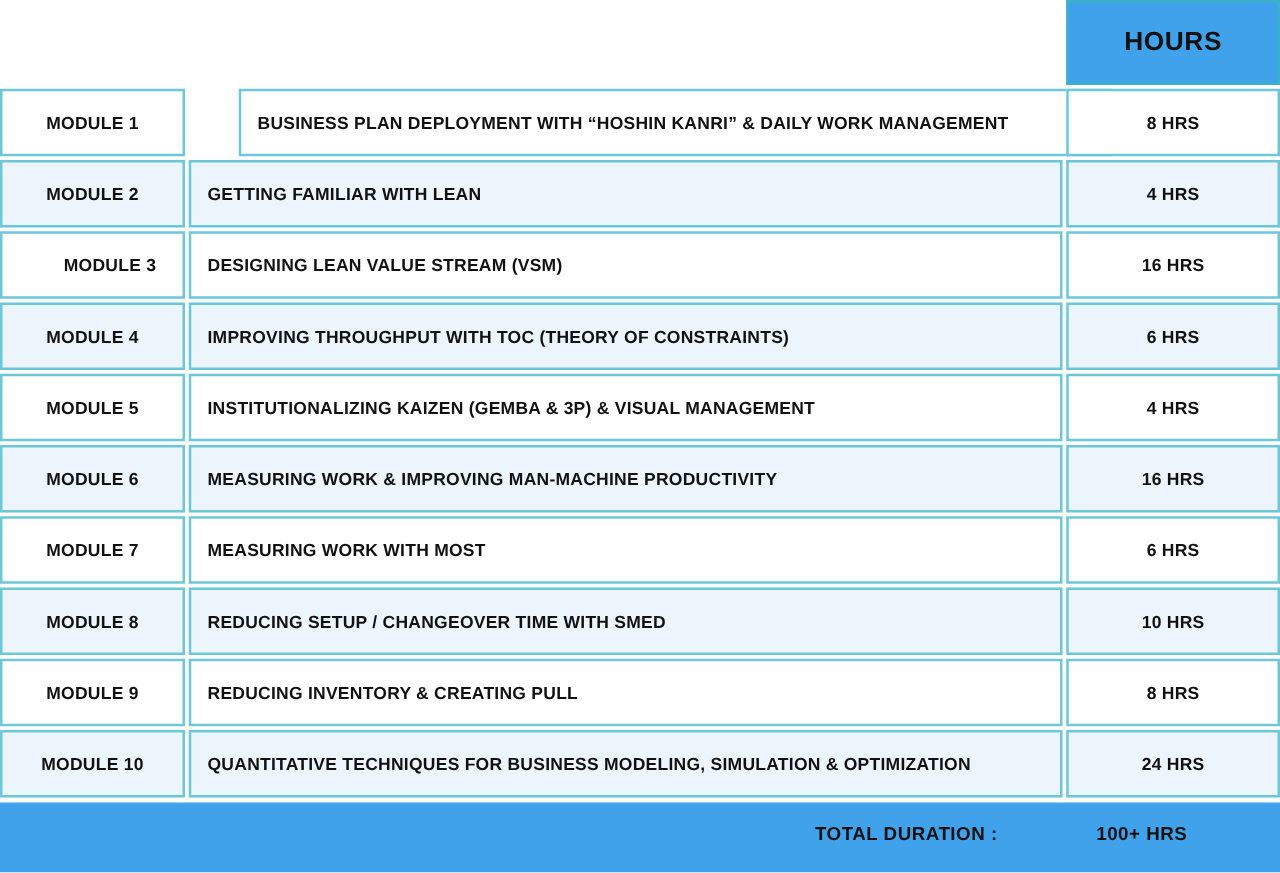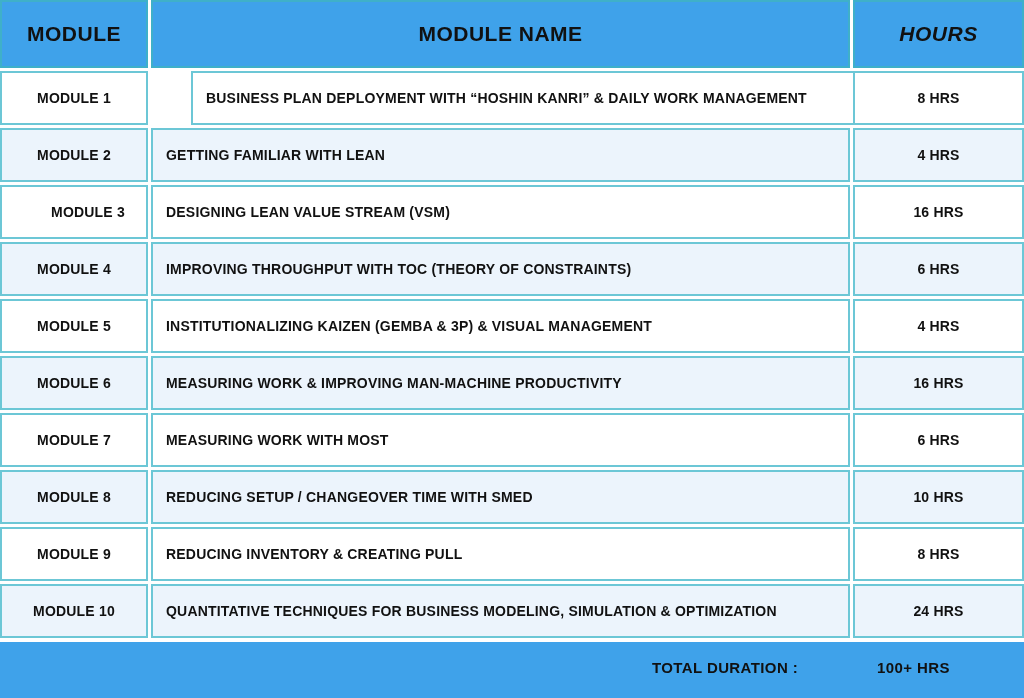--- a/index.html
+++ b/index.html
@@ -29,23 +29,21 @@
       font-weight: bold; font-size: 15px; letter-spacing: 0.4px;
     }
     .footer .label { position: absolute; left: 652px; top: 17px; }
     .footer .value { position: absolute; left: 877px; top: 17px; }
   </style>
 </head>
 <body>
 
 <div class="grid">
   <div class="row hdr" style="top:0; height:68px;">
-    <div class="cell c1" style="top:0; height:68px;">MODULE</div>
-    <div class="cell c2" style="top:0; height:68px; justify-content:center; padding-left:0;">MODULE NAME</div>
-    <div class="cell c3" style="top:0; height:68px;font-style:italic;">HOURS</div>
+    <div class="cell c3" style="top:0; height:68px;">HOURS</div>
   </div>
 
   <div class="row body-row plain" style="top:71px;">
     <div class="cell c1" style="height:54px;">MODULE 1</div>
     <div class="cell c2" style="height:54px;margin-left:40px;">BUSINESS PLAN DEPLOYMENT WITH “HOSHIN KANRI” &amp; DAILY WORK MANAGEMENT</div>
     <div class="cell c3" style="height:54px;">8 HRS</div>
   </div>
   <div class="row body-row alt" style="top:128px;">
     <div class="cell c1" style="height:54px;">MODULE 2</div>
     <div class="cell c2" style="height:54px;">GETTING FAMILIAR WITH LEAN</div>

